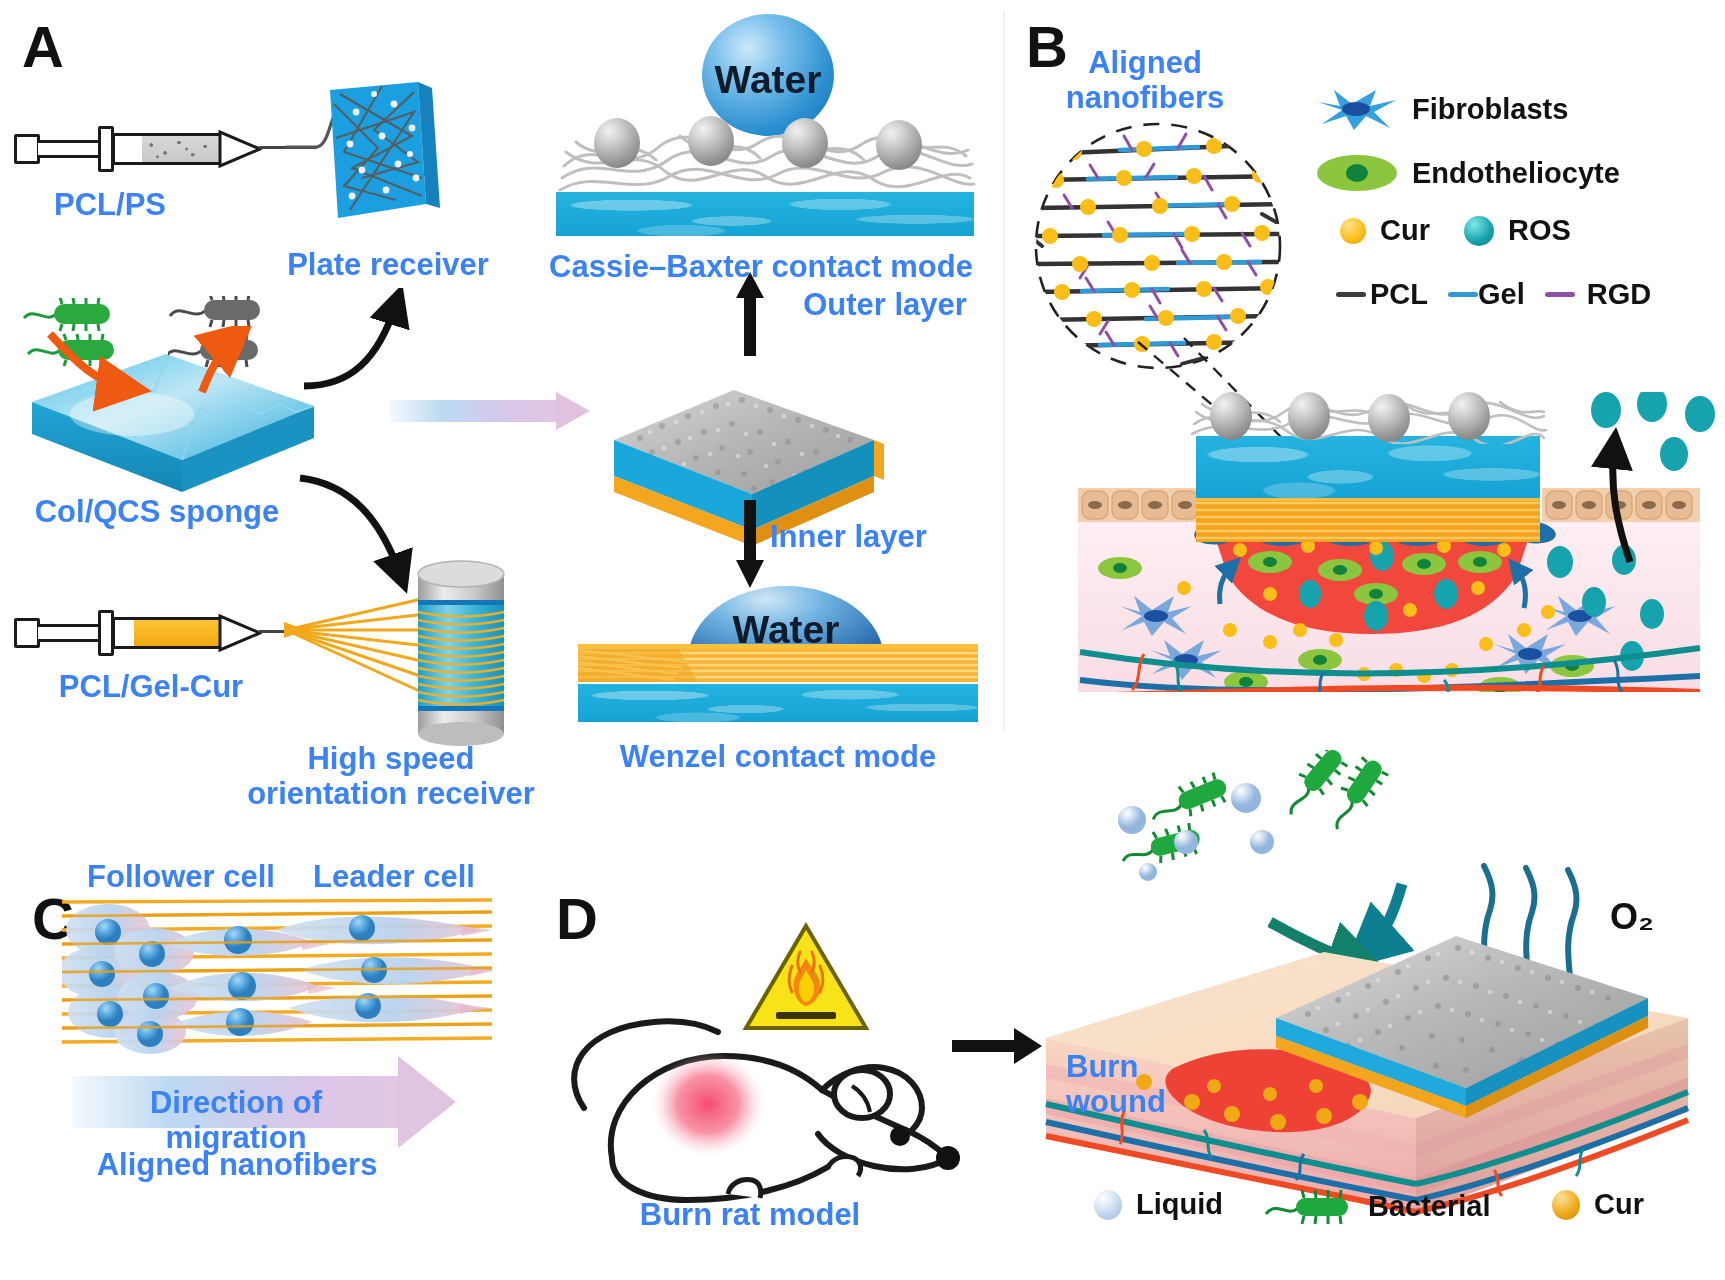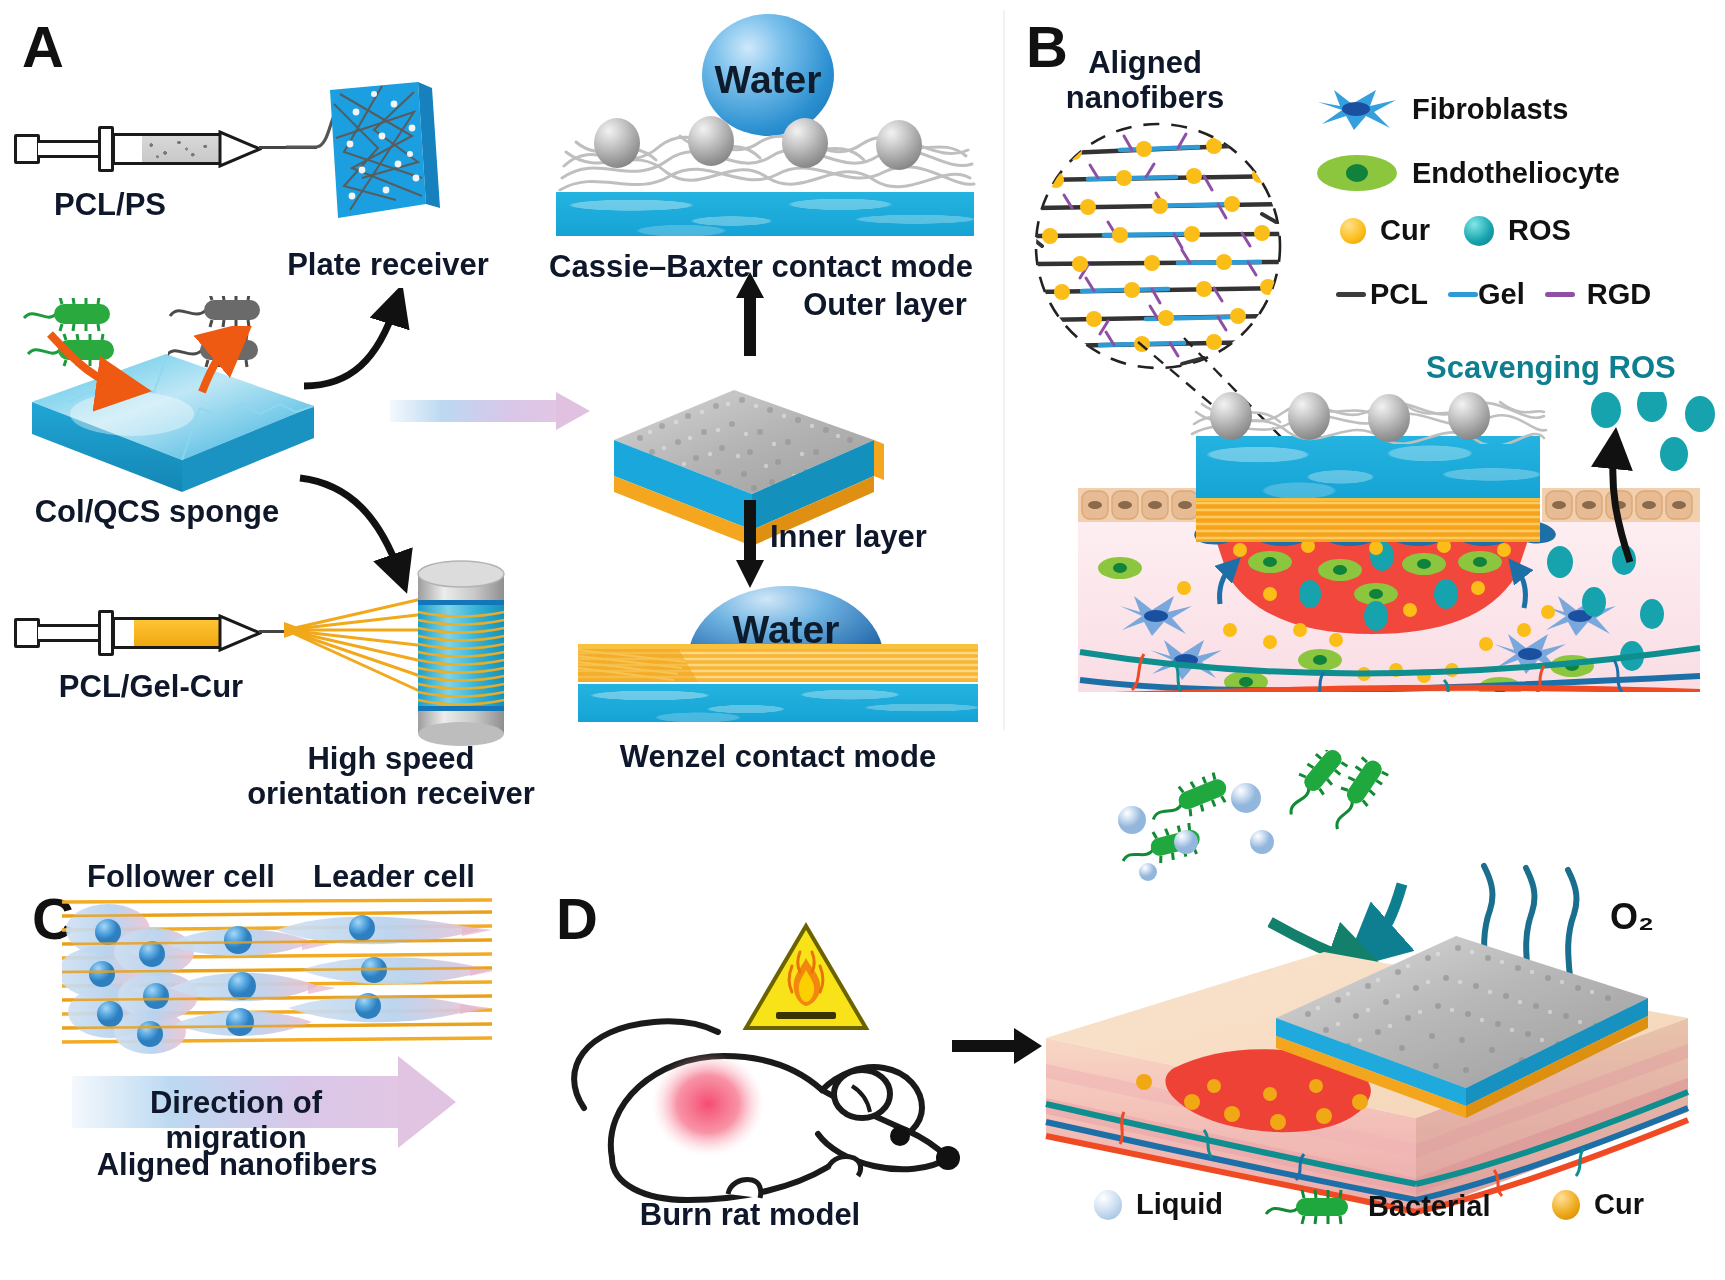--- a/index.html
+++ b/index.html
@@ -11,21 +11,21 @@
     color:#111;
   }
   .fig { position:absolute; inset:0; }
   .abs { position:absolute; }
 
   .panel-letter {
     font-weight:bold; font-size:58px; line-height:1;
     letter-spacing:-1px; color:#111;
   }
   .lbl {
-    font-weight:bold; color:#0f172a; text-align:center;
+    font-weight:bold; color:#3b82f6; text-align:center;
     line-height:1.12; white-space:pre-line;
   }
   .lbl-30 { font-size:31px; }
 
   
   .syringe { position:absolute; }
   .sy-plunger-cap {
     position:absolute; border:3px solid #1a1a1a; background:#fff;
     border-radius:2px;
   }
@@ -647,21 +647,20 @@
       <span class="lg-line" style="width:30px;height:5px;background:#3c3c3c;margin-left:22px;"></span>
       <span class="lg-text" style="margin-left:4px;">PCL</span>
       <span class="lg-line" style="width:30px;height:5px;background:#2e9bd6;margin-left:20px;"></span>
       <span class="lg-text" style="">Gel</span>
       <span class="lg-line" style="width:30px;height:5px;background:#8e4fa5;margin-left:20px;"></span>
       <span class="lg-text" style="margin-left:12px;">RGD</span>
     </div>
   </div>
 
   
-  <div class="abs teal-text" style="left:1426px; top:350px; font-size:31px;">Scavenging ROS</div>
 
   
   <div class="abs" style="left:1024px; top:392px; width:700px; height:300px; overflow:hidden;">
 
     <svg class="abs" style="left:0; top:92px;" width="700" height="210">
       <defs>
         <linearGradient id="dermG" x1="0" y1="0" x2="0" y2="1">
           <stop offset="0" stop-color="#fdeef1"></stop>
             <stop offset="1" stop-color="#f9dde4"></stop>
         </linearGradient>
@@ -1283,20 +1282,22 @@
       </g>
 
       <polygon points="16,92 206,162 206,180 16,110" fill="#1fa9dd"></polygon>
 
       <polygon points="206,162 388,72 388,90 206,180" fill="#1792c0"></polygon>
 
       <polygon points="16,110 206,180 206,192 16,122" fill="#f3a51d"></polygon>
       <polygon points="206,180 388,90 388,102 206,192" fill="#dd900f"></polygon>
     </svg>
 
+    <div class="abs lbl lbl-30" style="left:42px; top:300px; width:170px; text-align:left;">Burn
+wound</div>
 
     <div class="abs" style="left:0px; top:438px; width:700px; height:48px;">
       <div class="lg-row" style="left:70px; top:0;">
         <span class="lg-dot" style="width:28px;height:30px;border-radius:50%;
               background:radial-gradient(circle at 33% 26%, #ffffff, #cfe0f3 46%, #93b6dc);"></span>
         <span class="lg-text" style="margin-left:14px;">Liquid</span>
       </div>
       <div class="lg-row" style="left:240px; top:-2px;">
         <svg width="96" height="40">
           <path d="M2,28 C12,14 24,32 34,22" fill="none" stroke="#128a33" stroke-width="3"></path>

